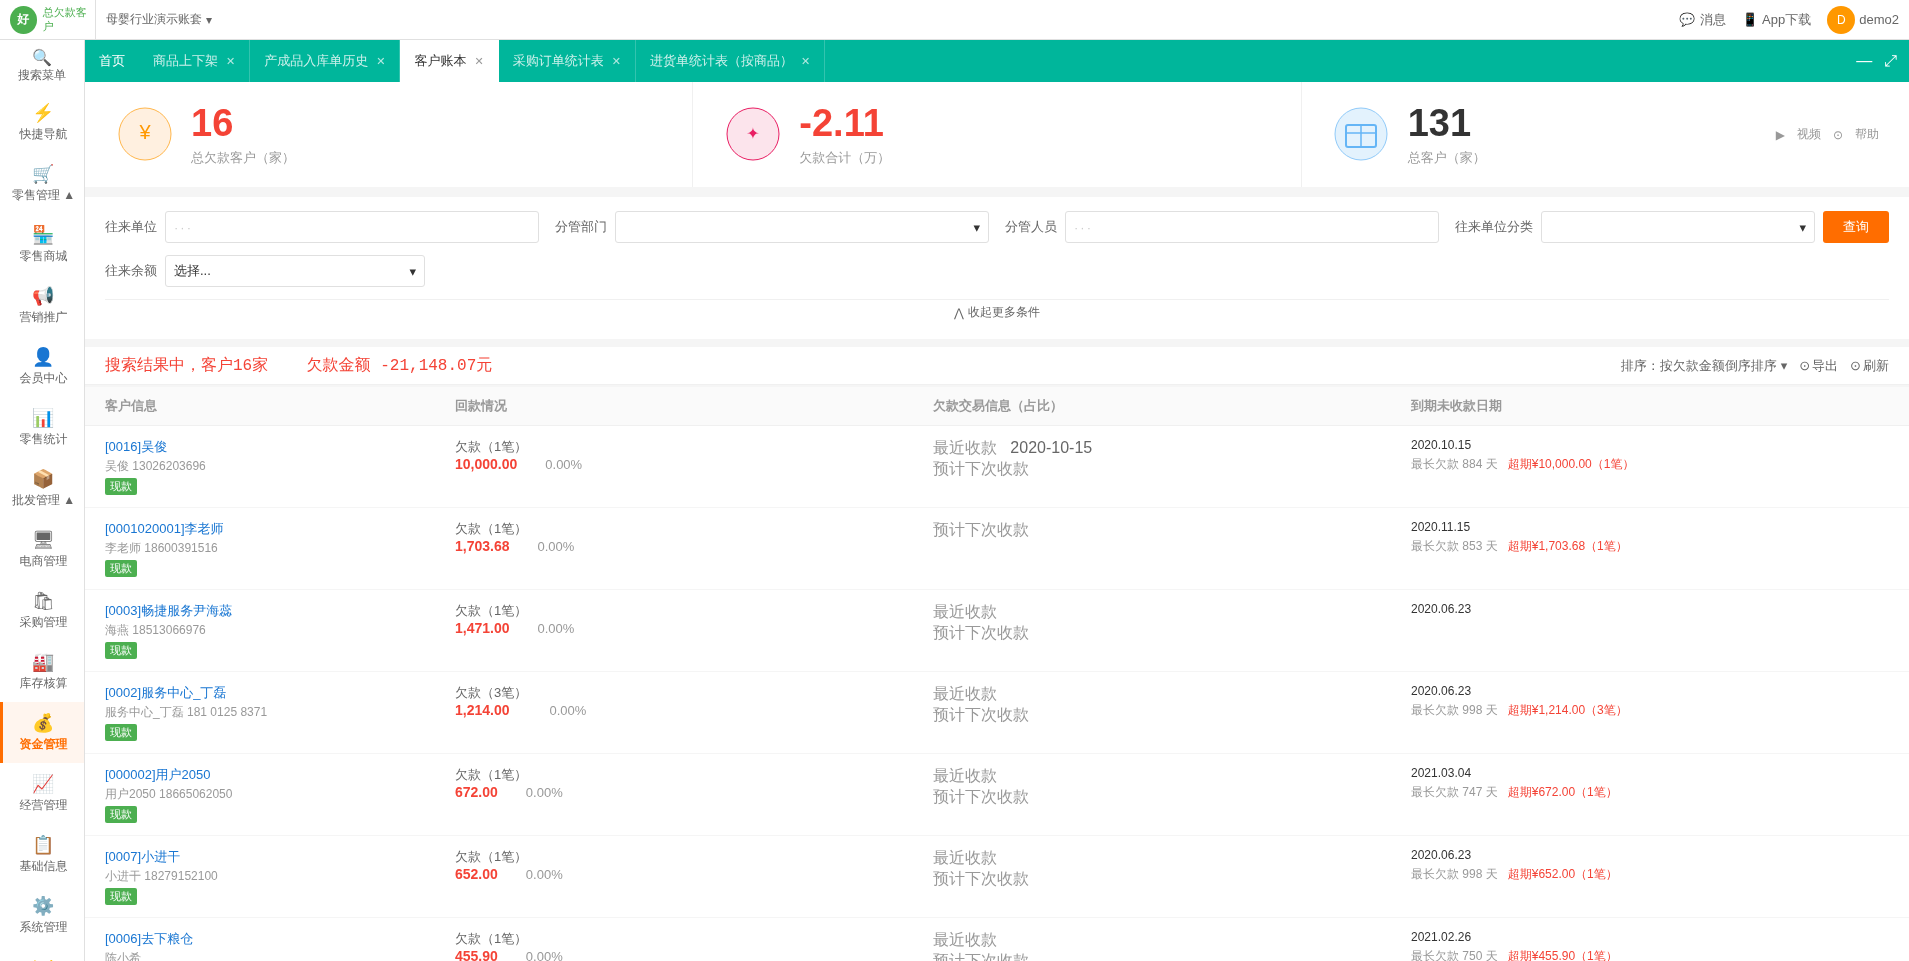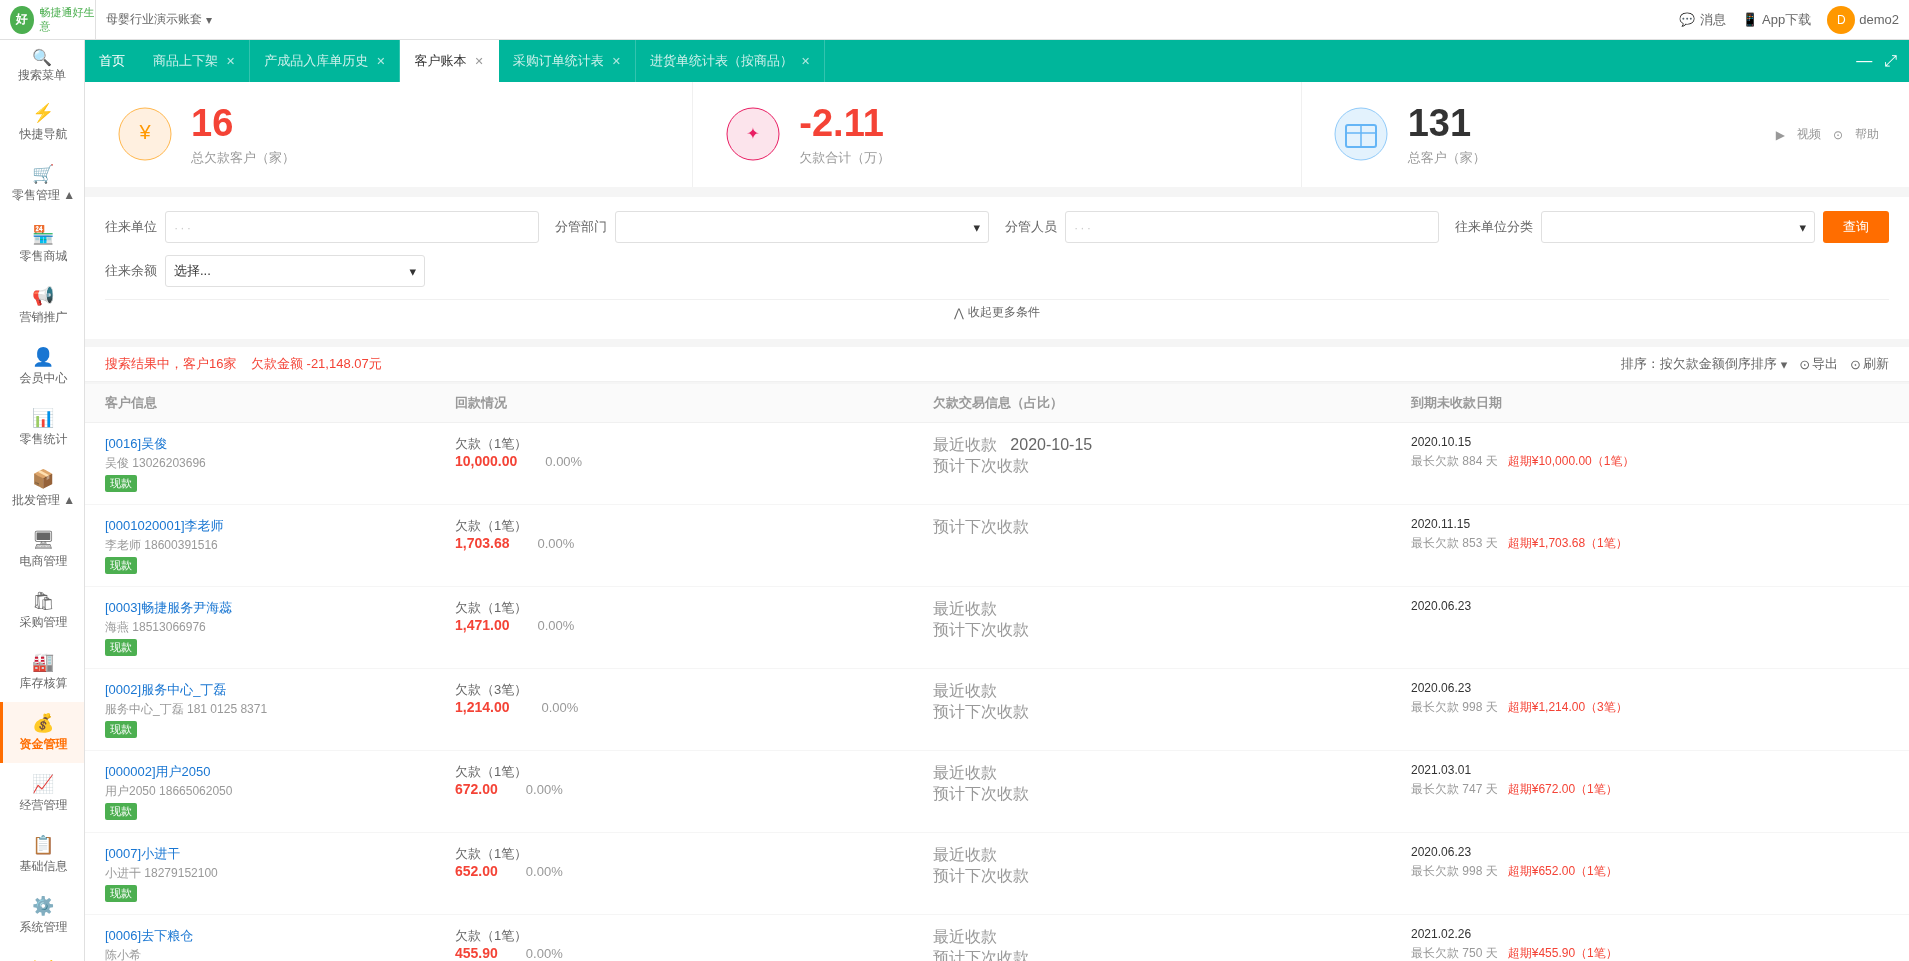--- a/index.html
+++ b/index.html
@@ -60,21 +60,21 @@
     .filter-row { display: flex; align-items: center; gap: 16px; margin-bottom: 12px; }
     .filter-item { display: flex; align-items: center; gap: 8px; flex: 1; }
     .filter-label { font-size: 13px; color: #666; white-space: nowrap; }
     .filter-input { flex: 1; height: 32px; border: 1px solid #e0e0e0; border-radius: 3px; padding: 0 8px; font-size: 13px; display: flex; align-items: center; justify-content: space-between; cursor: pointer; color: #333; }
     .filter-select { flex: 1; height: 32px; border: 1px solid #e0e0e0; border-radius: 3px; padding: 0 8px; font-size: 13px; display: flex; align-items: center; justify-content: space-between; cursor: pointer; }
     .search-btn { background: #ff6d00; color: white; border: none; padding: 6px 20px; border-radius: 3px; cursor: pointer; font-size: 13px; height: 32px; }
     .collapse-btn { display: flex; align-items: center; justify-content: center; gap: 4px; color: #666; font-size: 12px; cursor: pointer; padding: 4px 0; border-top: 1px solid #f0f0f0; margin-top: 4px; }
 
     
     .result-bar { background: #fff; padding: 8px 20px; display: flex; align-items: center; justify-content: space-between; margin-bottom: 2px; border-bottom: 1px solid #f0f0f0; }
-    .result-info { font-size: 13px; color: #666; }
+    .result-info { font-size: 16px; color: #666; font-family: Liberation Mono, monospace; }
     .result-info span { color: #f44336; }
     .result-actions { display: flex; align-items: center; gap: 12px; font-size: 13px; color: #666; }
     .result-sort { display: flex; align-items: center; gap: 4px; cursor: pointer; }
 
     
     .data-table { background: #fff; width: 100%; }
     .table-header { display: grid; grid-template-columns: 350px 1fr 1fr 1fr; padding: 10px 20px; background: #fafafa; border-bottom: 1px solid #f0f0f0; font-size: 13px; color: #999; font-weight: bold; }
     .table-row-item { display: grid; grid-template-columns: 350px 1fr 1fr 1fr; padding: 12px 20px; border-bottom: 1px solid #f5f5f5; background: #fff; }
 
     .customer-info .cust-name { color: #1976d2; font-size: 13px; cursor: pointer; text-decoration: none; }
@@ -98,21 +98,21 @@
     .filter-dots { color: #ccc; letter-spacing: 2px; cursor: pointer; }
   </style>
 </head>
 <body>
 
 <div class="app-container">
 
   <div class="top-bar">
     <div class="logo-area">
       <div class="logo-icon">好</div>
-      <div class="logo-text">畅捷通好生意</div>
+      <div class="logo-text">总欠款客户</div>
     </div>
     <div class="industry-selector">
       <span>母婴行业演示账套</span>
       <span>▾</span>
     </div>
     <div class="top-right">
       <div class="top-btn">
         <span>💬</span>
         <span>消息</span>
       </div>
@@ -446,21 +446,21 @@
     </div>
   </div>
               <div class="table-row-item">
     <div class="customer-info">
       <div><a href="#" class="cust-name">[0002]服务中心_丁磊</a></div>
       <div class="cust-phone">服务中心_丁磊  181 0125 8371</div>
       <div><span class="cust-tag">现款</span></div>
     </div>
     <div class="debt-info">
       <div class="debt-count">欠款（3笔）</div>
-      <div style="display:flex; align-items:center; gap:12px;">
+      <div style="display:flex; align-items:center; gap:20px;">
         <span class="debt-amount">1,214.00</span>
         <span class="debt-percent">0.00%</span>
       </div>
     </div>
     <div class="recovery-info">
       <div>
         <span class="rec-label">最近收款&nbsp;&nbsp;</span>
         <span class="rec-date"></span>
       </div>
       <div>
@@ -491,21 +491,21 @@
     <div class="recovery-info">
       <div>
         <span class="rec-label">最近收款&nbsp;&nbsp;</span>
         <span class="rec-date"></span>
       </div>
       <div>
         <span class="rec-next">预计下次收款</span>
       </div>
     </div>
     <div class="overdue-info">
-      <div class="overdue-date">2021.03.01</div>
+      <div class="overdue-date">2021.03.04</div>
       <div class="overdue-detail">
         最长欠款 747 天 &nbsp;
         <span class="overdue-amount" style="cursor:pointer;">超期¥672.00（1笔）</span>
       </div>
     </div>
   </div>
               <div class="table-row-item">
     <div class="customer-info">
       <div><a href="#" class="cust-name">[0007]小进干</a></div>
       <div class="cust-phone">小进干  18279152100</div>

